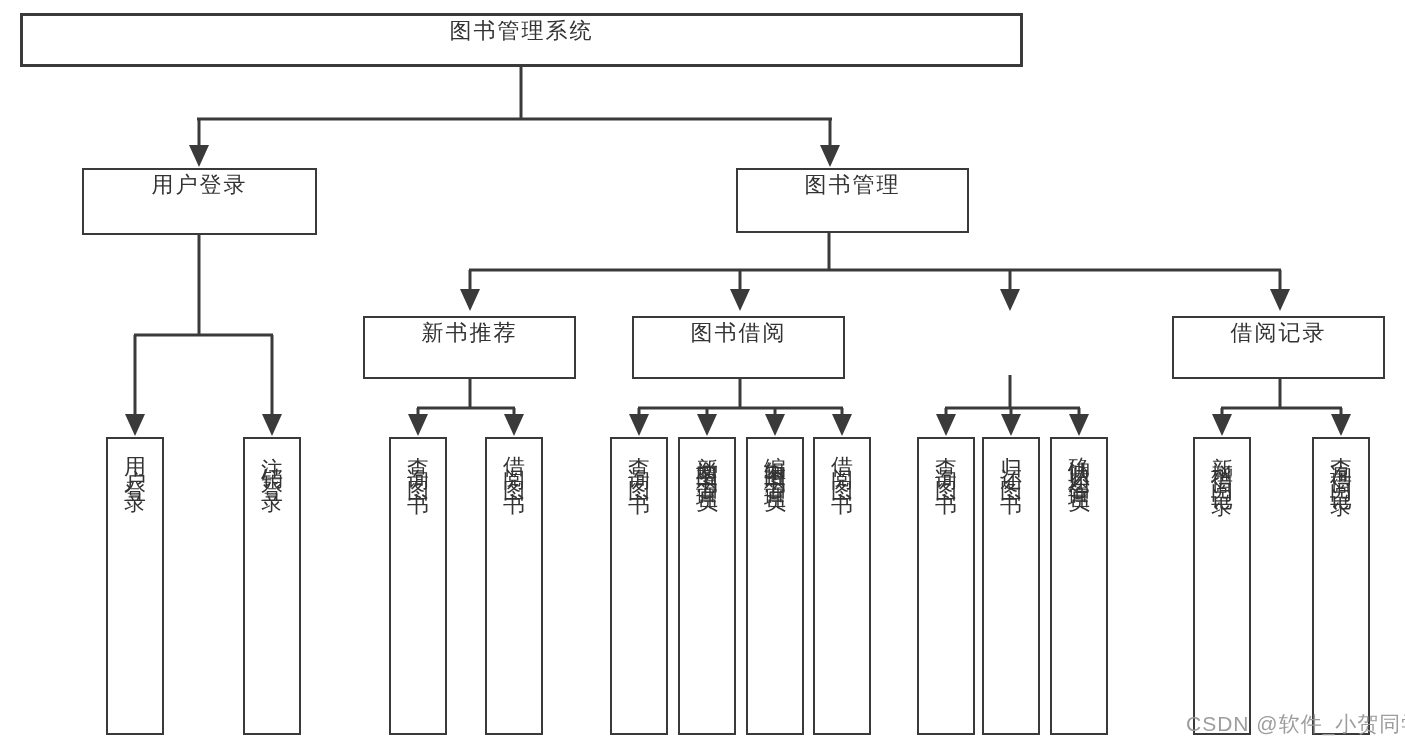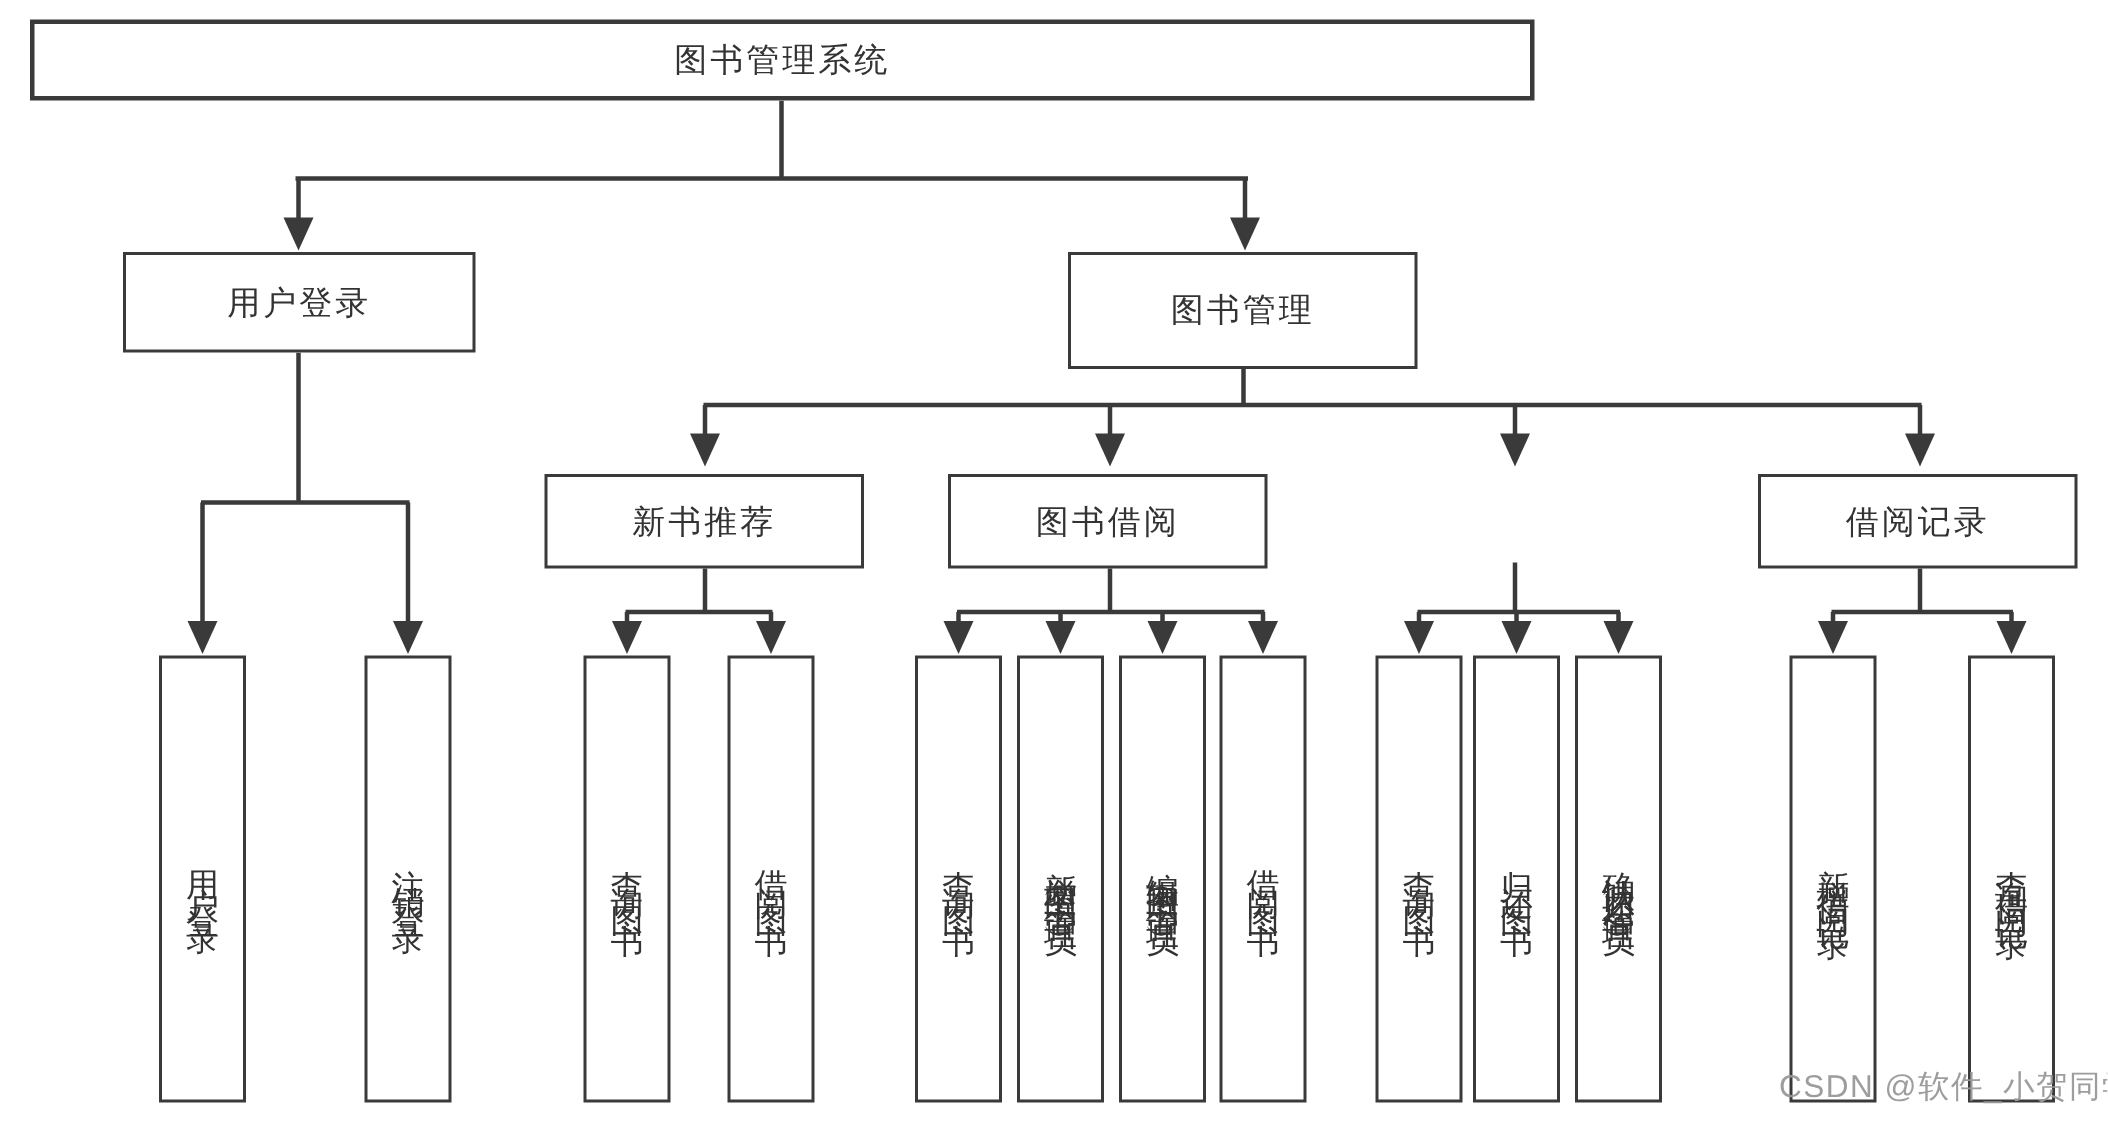--- a/index.html
+++ b/index.html
@@ -3,21 +3,21 @@
 <meta charset="utf-8">
 <style>
   html,body{margin:0;padding:0;background:#ffffff;}
   .canvas{
     position:relative;width:1405px;height:747px;background:#ffffff;
     font-family:"Liberation Sans",sans-serif;overflow:hidden;
   }
   .connectors{position:absolute;left:0;top:0;z-index:0;}
   .box{
     position:absolute;box-sizing:border-box;background:#ffffff;
-    border:2px solid #3a3a3a;display:flex;align-items:center;justify-content:center;
+    border:2px solid #3a3a3a;display:flex;justify-content:center;
     color:#333333;z-index:1;
   }
   .root{border-width:3px;}
   .hlabel{font-size:22px;letter-spacing:2px;white-space:nowrap;}
   .l2{height:67px;}
   .l3{width:213px;height:63px;top:316px;}
   .leaf{top:437px;width:58px;height:298px;}
   .vlabel{
     writing-mode:vertical-rl;text-orientation:mixed;
     font-size:22px;line-height:1;white-space:nowrap;color:#333333;
@@ -101,21 +101,21 @@
     </g>
   </svg>
 
   <div class="box root" style="left:20px;top:13px;width:1003px;height:54px">
     <span class="hlabel">图书管理系统</span>
   </div>
 
   <div class="box l2" style="left:82px;top:168px;width:235px">
     <span class="hlabel">用户登录</span>
   </div>
-  <div class="box l2" style="left:712px;top:168px;width:233px;height:78px">
+  <div class="box l2" style="left:736px;top:168px;width:233px;height:65px">
     <span class="hlabel">图书管理</span>
   </div>
 
   <div class="box l3" style="left:363px">
     <span class="hlabel">新书推荐</span>
   </div>
   <div class="box l3" style="left:632px">
     <span class="hlabel">图书借阅</span>
   </div>
   <div class="box l3" style="left:1172px">

